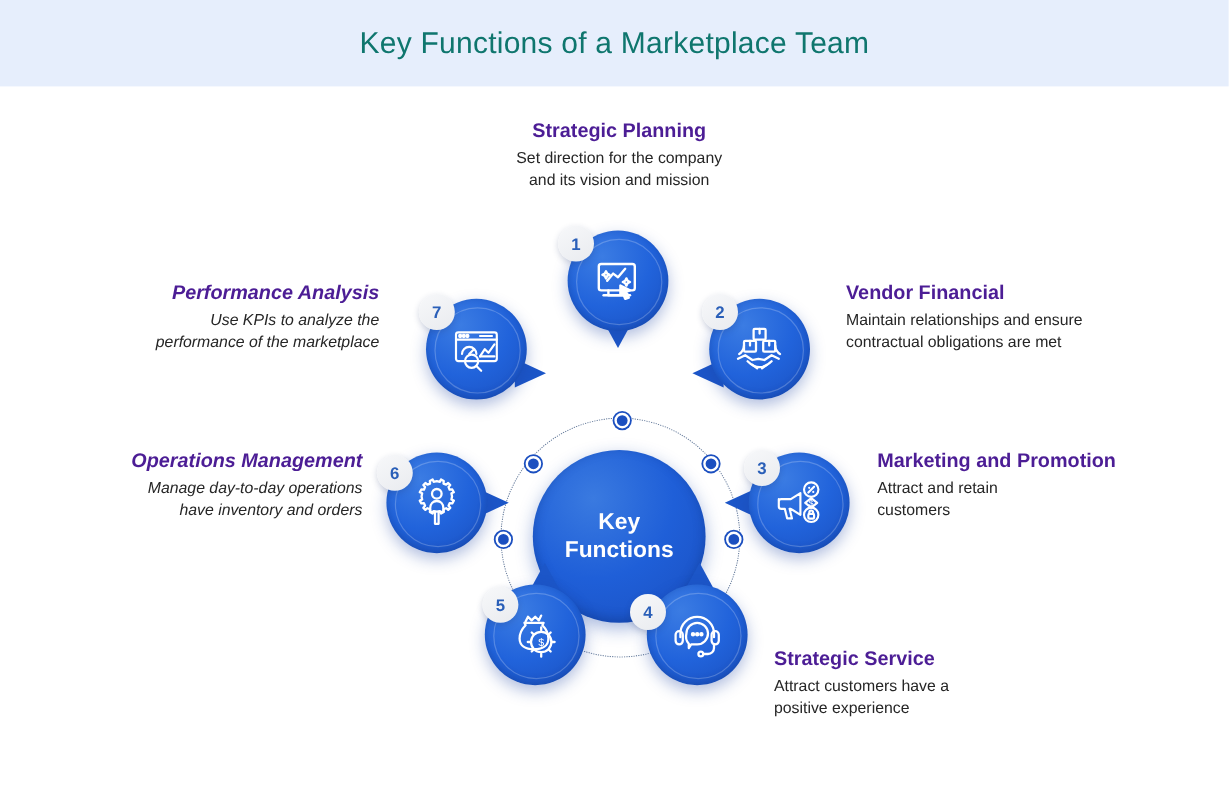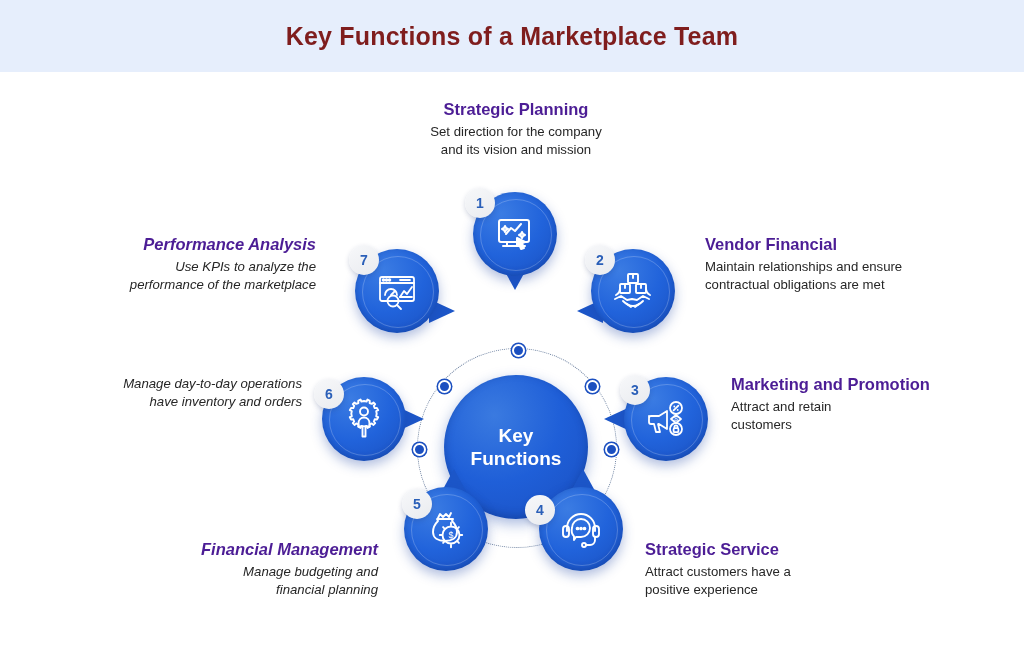--- a/index.html
+++ b/index.html
@@ -9,21 +9,21 @@
     font-family:"Liberation Sans", sans-serif;
     overflow:hidden;
     position:relative;
   }
   .header-band{
     position:absolute;left:0;top:0;width:1024px;height:72px;
     background:#e6eefc;
     display:flex;align-items:center;justify-content:center;
   }
   .header-title{
-    font-size:25px;font-weight:bold;color:#7f1d1d;letter-spacing:.2px;text-align:center;
+    font-size:25px;font-weight:normal;color:#0f766e;letter-spacing:.2px;text-align:center;
   }
   .canvas{position:absolute;left:0;top:72px;width:1024px;height:594px;}
 
   
   .ring{
     position:absolute;left:417px;top:276px;width:198px;height:198px;
     border:1.5px dotted #6a7f9e;border-radius:50%;
   }
   .hub{
     position:absolute;left:444px;top:303px;width:144px;height:144px;border-radius:50%;
@@ -228,43 +228,37 @@
       <svg width="44" height="44" viewBox="0 0 44 44" fill="none" stroke="#ffffff" stroke-width="1.9" stroke-linecap="round" stroke-linejoin="round">
         <path d="M14 11l2-4 3 3 3-3 3 3 2-4"></path>
         <path d="M13 12h16l-1 2c3 3 5 7 5 11 0 6-5 9-12 9S9 31 9 25c0-4 2-8 5-11z"></path>
         <circle cx="27" cy="28" r="8.5"></circle>
         <path d="M27 18.2v-2.4M27 40.2v-2.4M35.8 28h2.4M15.8 28h2.4M33.2 21.8l1.7-1.7M19.1 35.9l1.7-1.7M33.2 34.2l1.7 1.7M19.1 20.1l1.7 1.7"></path>
         <text x="27" y="31.3" font-size="9" fill="#ffffff" stroke="none" text-anchor="middle" font-family="Liberation Sans">$</text>
       </svg>
     </div>
     <div class="badge" style="left:-2px;top:2px;">5</div>
   </div>
-  <div class="label left" style="left:78px;top:468px;width:300px;">
-    <div class="ttl">Financial Management</div>
-    <div class="desc">
-      <span>Manage budgeting and</span><br>
-      <span>financial planning</span>
-    </div>
-  </div>
 
   <div class="node" style="left:322px;top:305px;">
     <div class="tail" style="left:76px;top:30px;border-width:12px 0 12px 26px;border-color:transparent transparent transparent #1c56c8;"></div>
     <div class="pin">
         <div class="pin-ring"></div>
       </div>
     <div class="icon-wrap">
       <svg width="46" height="46" viewBox="0 0 46 46" fill="none" stroke="#ffffff" stroke-width="1.9" stroke-linecap="round" stroke-linejoin="round">
         <path d="M23 5l2.6.5.9-2 2.3 1.3-.2 2.2 2.2.9 1.7-1.4 1.7 1.7-1.4 1.7.9 2.2 2.2-.2 1.3 2.3-2 .9.5 2.6-.5 2.6 2 .9-1.3 2.3-2.2-.2-.9 2.2 1.4 1.7-1.7 1.7-1.7-1.4-2.2.9.2 2.2-2.3 1.3-.9-2-2.6.5-2.6-.5-.9 2-2.3-1.3.2-2.2-2.2-.9-1.7 1.4-1.7-1.7 1.4-1.7-.9-2.2-2.2.2-1.3-2.3 2-.9-.5-2.6.5-2.6-2-.9 1.3-2.3 2.2.2.9-2.2-1.4-1.7 1.7-1.7 1.7 1.4 2.2-.9-.2-2.2 2.3-1.3.9 2z"></path>
         <circle cx="23" cy="15.5" r="4"></circle>
         <path d="M17.5 27.5c0-3.6 2.4-6 5.5-6s5.5 2.4 5.5 6v3h-4v10h-3v-10h-4z"></path>
       </svg>
     </div>
     <div class="badge" style="left:-8px;top:2px;">6</div>
   </div>
   <div class="label left" style="left:2px;top:303px;width:300px;">
+    <div class="ttl">Operations Management</div>
     <div class="desc">
       <span>Manage day-to-day operations</span><br>
       <span>have inventory and orders</span>
     </div>
   </div>
 
   <div class="node" style="left:355px;top:177px;">
     <div class="tail" style="left:74px;top:50px;border-width:12px 0 12px 26px;border-color:transparent transparent transparent #1c56c8;"></div>
     <div class="pin">
         <div class="pin-ring"></div>

